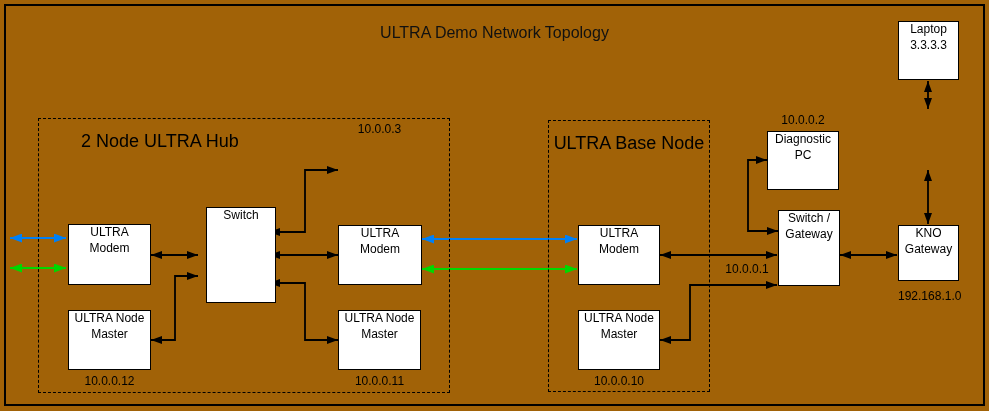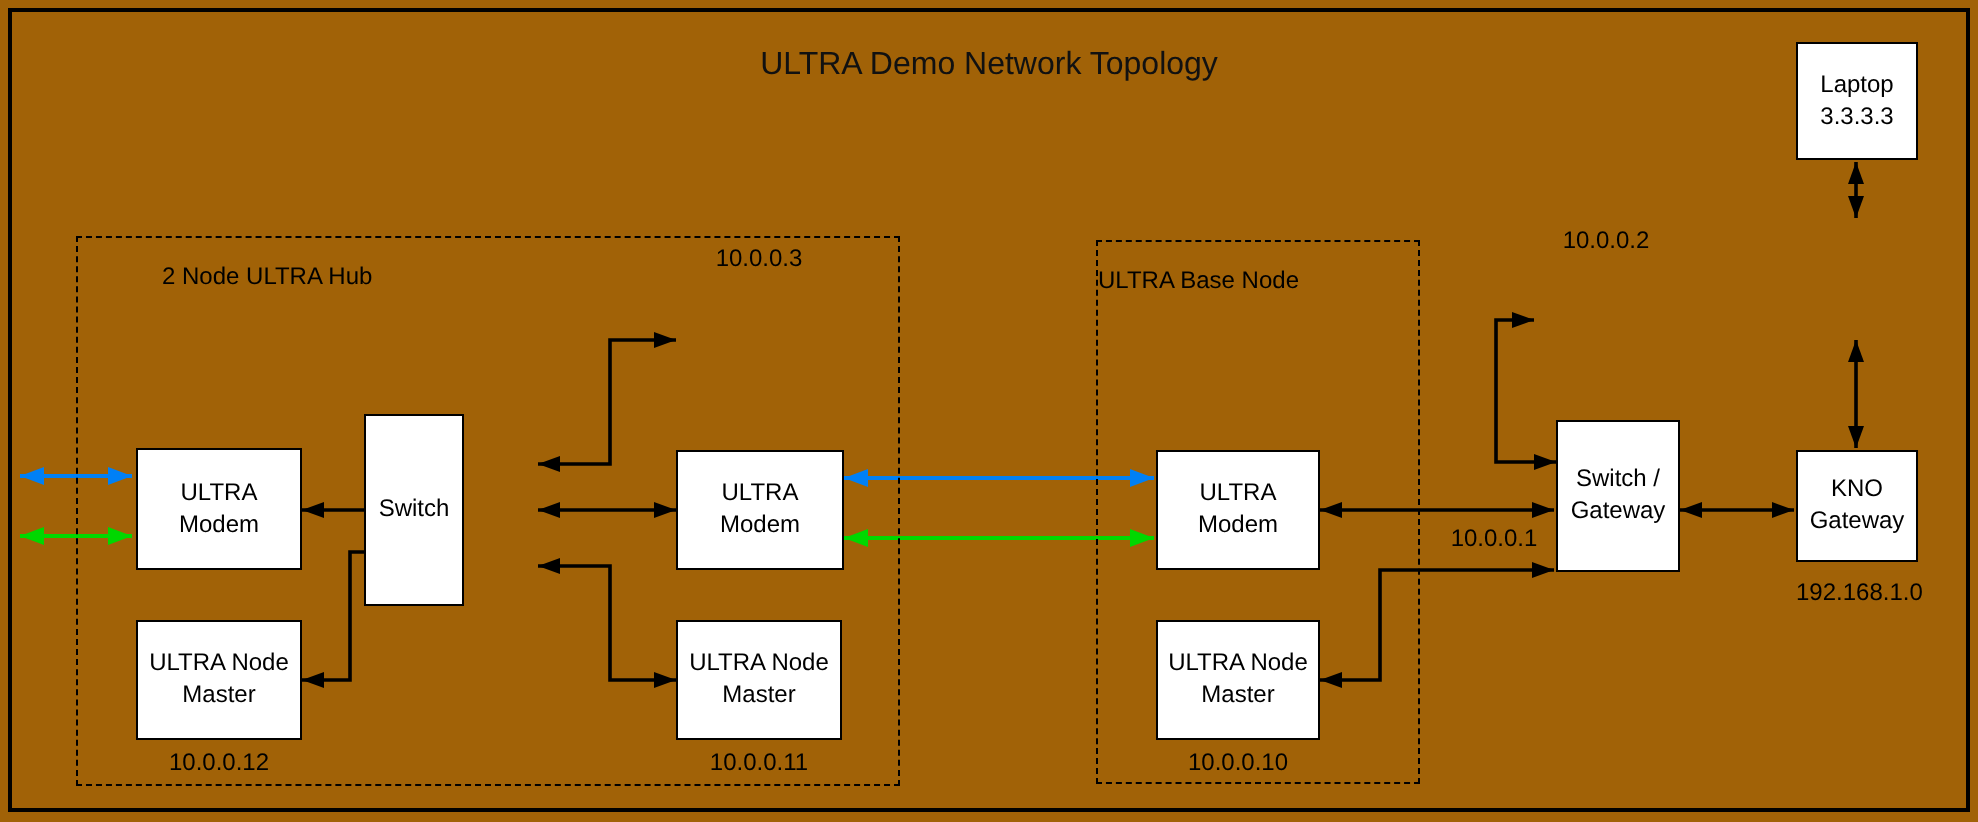--- a/index.html
+++ b/index.html
@@ -19,27 +19,27 @@
     position:absolute;left:0;top:24px;width:100%;
     text-align:center;font-size:16px;color:#111111;
   }
   .group-box{
     position:absolute;
     border:1px dashed #000000;
     background:transparent;
   }
   .group-label{
     position:absolute;
-    font-size:12px;white-space:nowrap;
+    font-size:18px;white-space:nowrap;
   }
   .node{
     position:absolute;
     border:1px solid #000000;
     background:#ffffff;
-    display:flex;align-items:center;justify-content:center;
+    display:flex;justify-content:center;
     text-align:center;
     box-sizing:border-box;
   }
   .node-label{
     font-size:12px;line-height:1.3;white-space:pre-line;
   }
   .ip-label{
     position:absolute;font-size:12px;text-align:center;white-space:nowrap;
   }
   svg.wires{position:absolute;left:0;top:0;width:989px;height:411px;pointer-events:none;}
@@ -85,29 +85,29 @@
     <polyline points="840,255 897,255" fill="none" stroke-width="1.8" marker-start="url(#arr-k)" marker-end="url(#arr-k)" stroke="#000000"></polyline>
     <polyline points="928,224 928,170" fill="none" stroke-width="1.8" marker-start="url(#arr-k)" marker-end="url(#arr-k)" stroke="#000000"></polyline>
     <polyline points="928,109 928,81" fill="none" stroke-width="1.8" marker-start="url(#arr-k)" marker-end="url(#arr-k)" stroke="#000000"></polyline>
   </svg>
 
   <div class="group-box" style="left:38px;top:118px;width:410px;height:273px">
     <span class="group-label" style="left:42px;top:12px">2 Node ULTRA Hub</span>
   </div>
 
   <div class="group-box" style="left:548px;top:120px;width:160px;height:270px">
-    <span class="group-label" style="left:0;right:0;top:12px;">ULTRA Base Node</span>
+    <span class="group-label" style="left:0;right:0;top:12px;text-align:center">ULTRA Base Node</span>
   </div>
 
   <div class="node" style="left:68px;top:224px;width:83px;height:61px">
     <span class="node-label">ULTRA
 Modem</span>
   </div>
 
-  <div class="node" style="left:182px;top:207px;width:50px;height:96px">
+  <div class="node" style="left:206px;top:207px;width:70px;height:96px">
     <span class="node-label">Switch</span>
   </div>
 
   <div class="node" style="left:68px;top:310px;width:83px;height:60px">
     <span class="node-label">ULTRA Node
 Master</span>
   </div>
   <div class="ip-label" style="left:68px;top:374px;width:83px">10.0.0.12</div>
 
   <div class="ip-label" style="left:338px;top:122px;width:83px">10.0.0.3</div>
@@ -127,20 +127,24 @@
     <span class="node-label">ULTRA
 Modem</span>
   </div>
 
   <div class="node" style="left:578px;top:310px;width:82px;height:60px">
     <span class="node-label">ULTRA Node
 Master</span>
   </div>
   <div class="ip-label" style="left:578px;top:374px;width:82px">10.0.0.10</div>
 
+  <div class="node" style="left:767px;top:131px;width:72px;height:59px">
+    <span class="node-label">Diagnostic
+PC</span>
+  </div>
   <div class="ip-label" style="left:767px;top:113px;width:72px">10.0.0.2</div>
 
   <div class="node" style="left:778px;top:210px;width:62px;height:76px">
     <span class="node-label">Switch /
 Gateway</span>
   </div>
 
   <div class="node" style="left:898px;top:225px;width:61px;height:56px">
     <span class="node-label">KNO
 Gateway</span>

